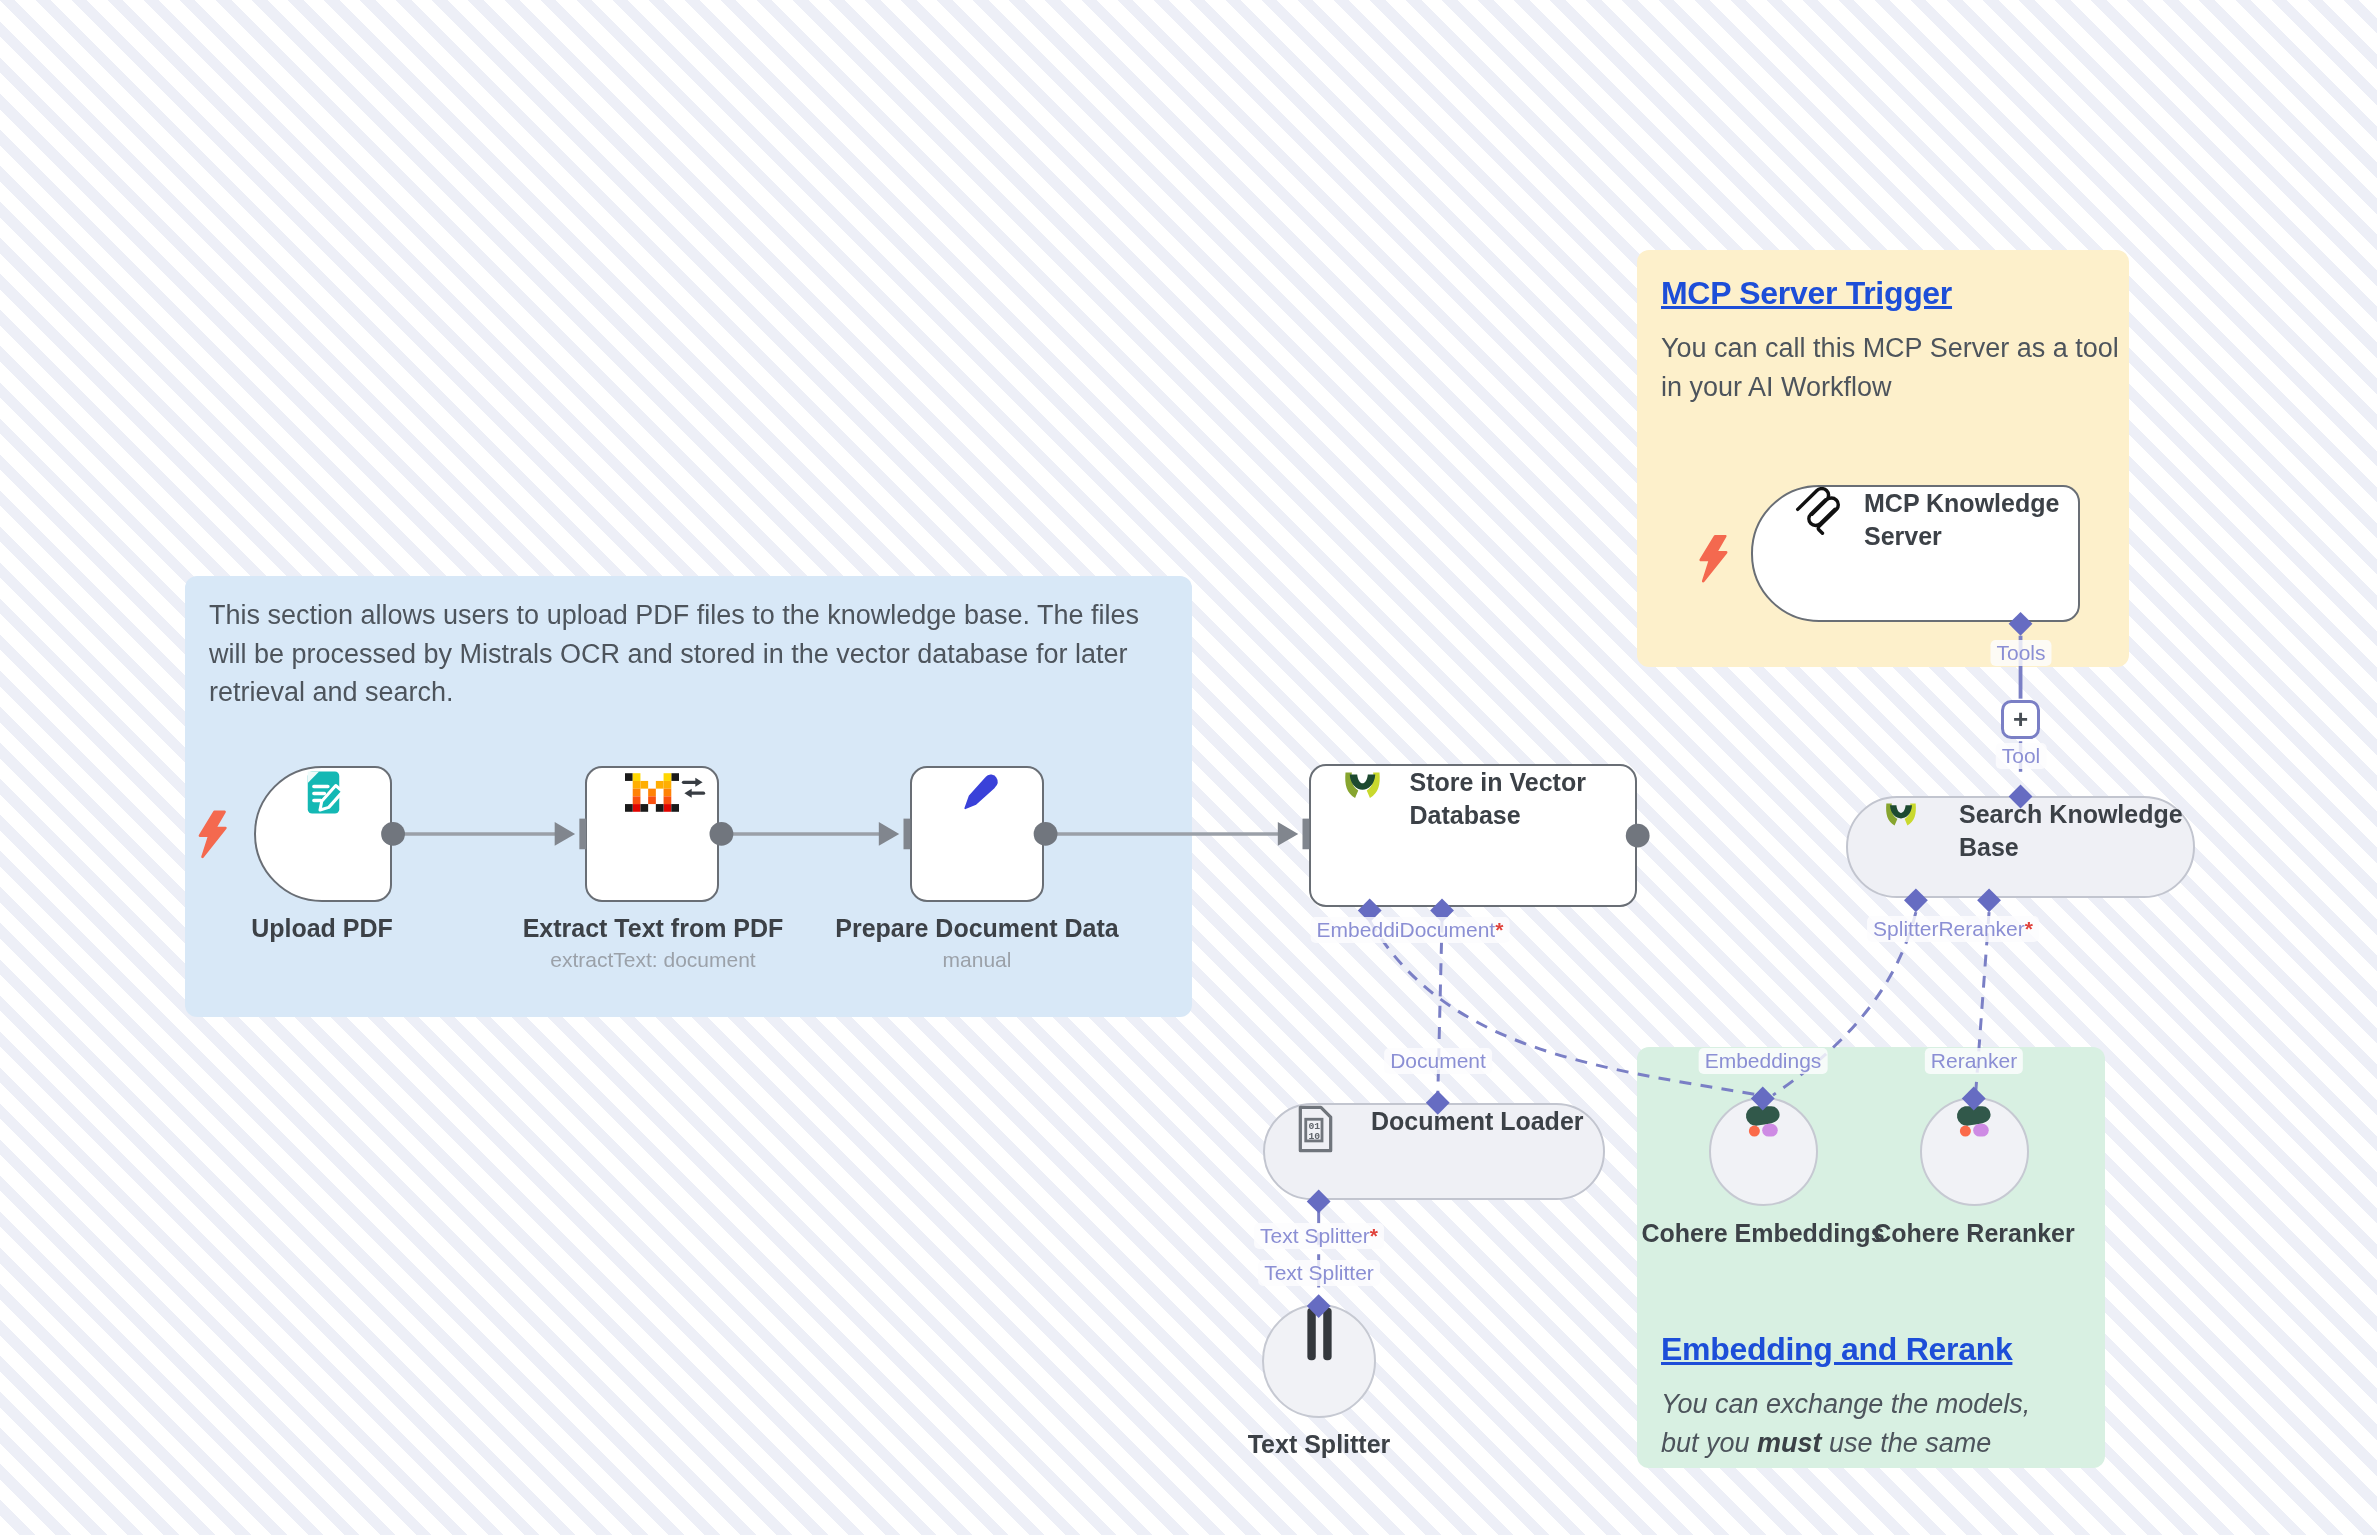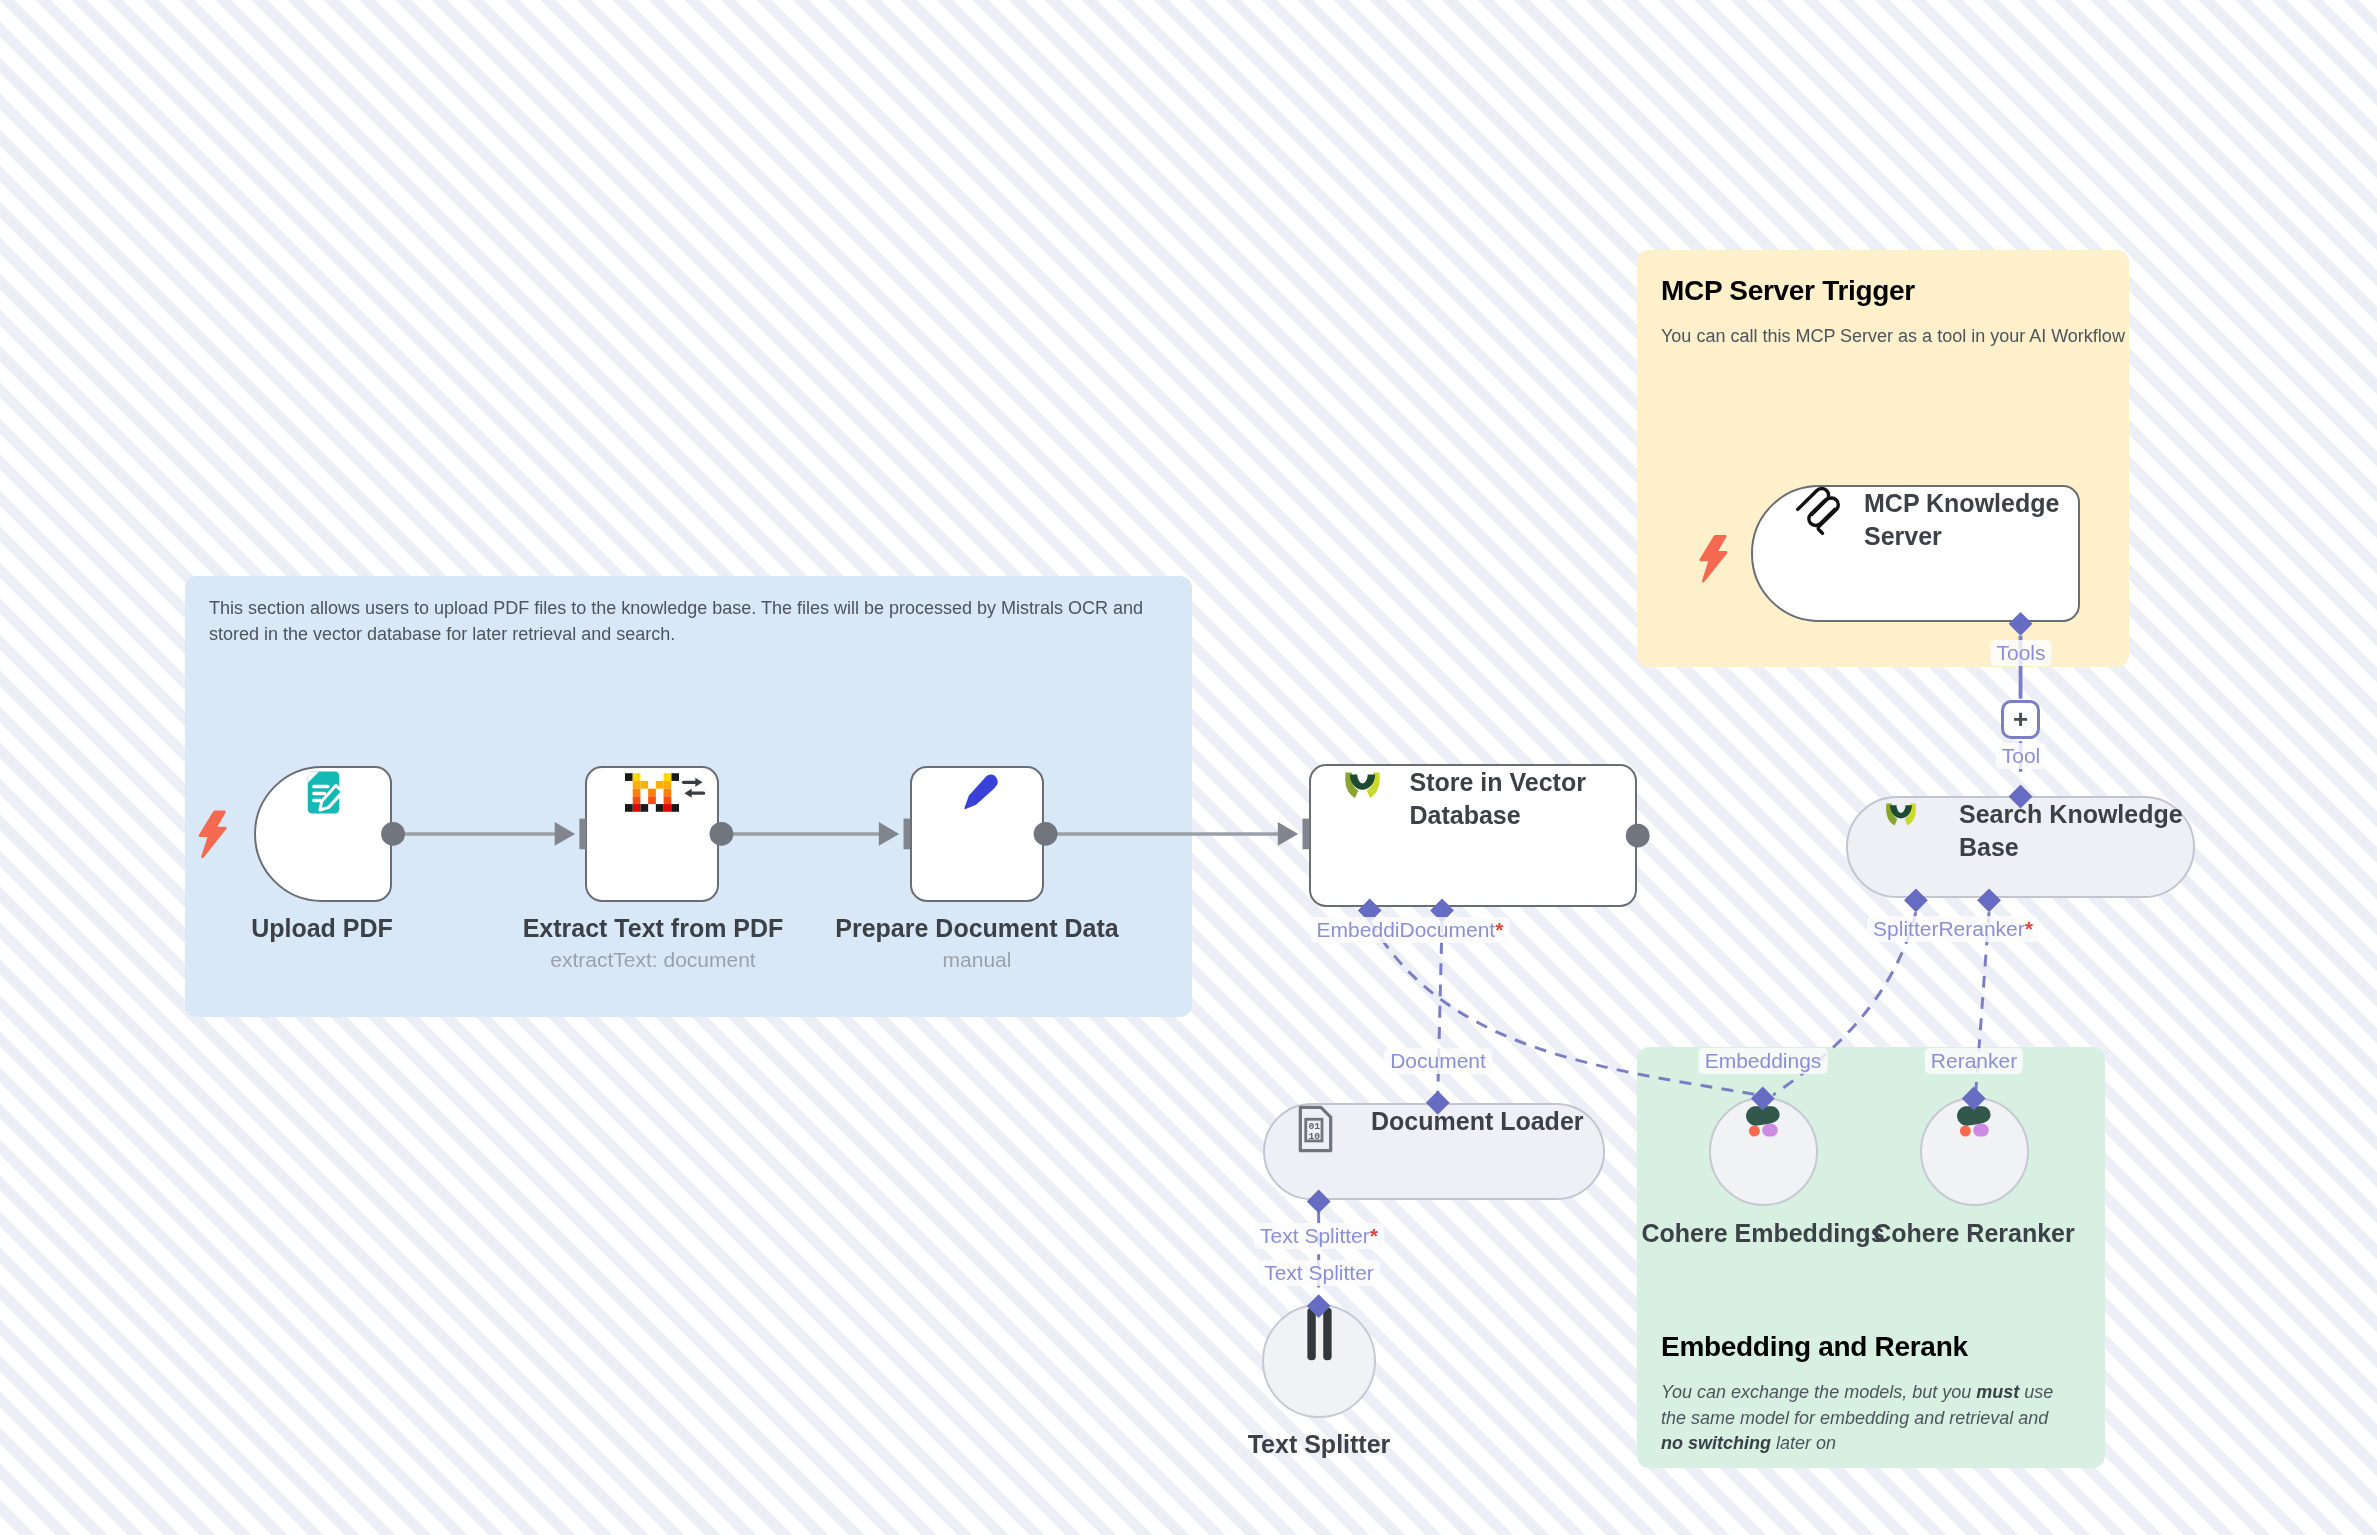--- a/index.html
+++ b/index.html
@@ -3,22 +3,22 @@
 <meta charset="utf-8">
 <style>
   html,body{margin:0;padding:0;}
   .stage{position:relative;width:2377px;height:1536px;overflow:hidden;
     background:repeating-linear-gradient(45deg,#ffffff 0 14.5px,#edeff7 14.5px 25.5px);
     font-family:"Liberation Sans",sans-serif;}
   .sticky{position:absolute;border-radius:12px;padding:20.4px 24px;box-sizing:border-box;z-index:0;overflow:hidden;}
   .sticky-blue{background:#d8e8f7;}
   .sticky-yellow{background:#fdf0cb;}
   .sticky-green{background:#d8f0e2;}
-  .sticky h1{margin:5.1px 0 17px;font-size:28px;font-weight:700;color:#000000;letter-spacing:-0.3px;}
-  .sticky p{margin:0;font-size:18px;line-height:1.42;color:#4d545c;}
+  .sticky h1{margin:5.1px 0 17px;font-size:32px;font-weight:700;color:#1d4ed8;letter-spacing:-0.3px;text-decoration:underline;}
+  .sticky p{margin:0;font-size:27px;line-height:1.42;color:#4d545c;}
   .sticky p b{color:#3a4046;}
   svg.layer{position:absolute;left:0;top:0;z-index:1;pointer-events:none;}
   svg.layer.top{z-index:3;}
   .node{position:absolute;background:#fff;border:2.6px solid #696e75;border-radius:17px;
     display:flex;align-items:flex-start;justify-content:center;box-sizing:border-box;z-index:2;}
   .trigger{border-radius:68px 17px 17px 68px;}
   .wide{justify-content:flex-start;padding-left:25.5px;gap:22px;}
   .pill{background:#eff0f5;border:2.6px solid #c2c5cf;border-radius:60px;justify-content:flex-start;padding-left:31px;gap:36px;}
   .circle{background:#f1f2f6;border:2.6px solid #c6c9d2;border-radius:50%;}
   .ntitle{font-size:25px;font-weight:600;color:#3c4147;line-height:1.32;}

